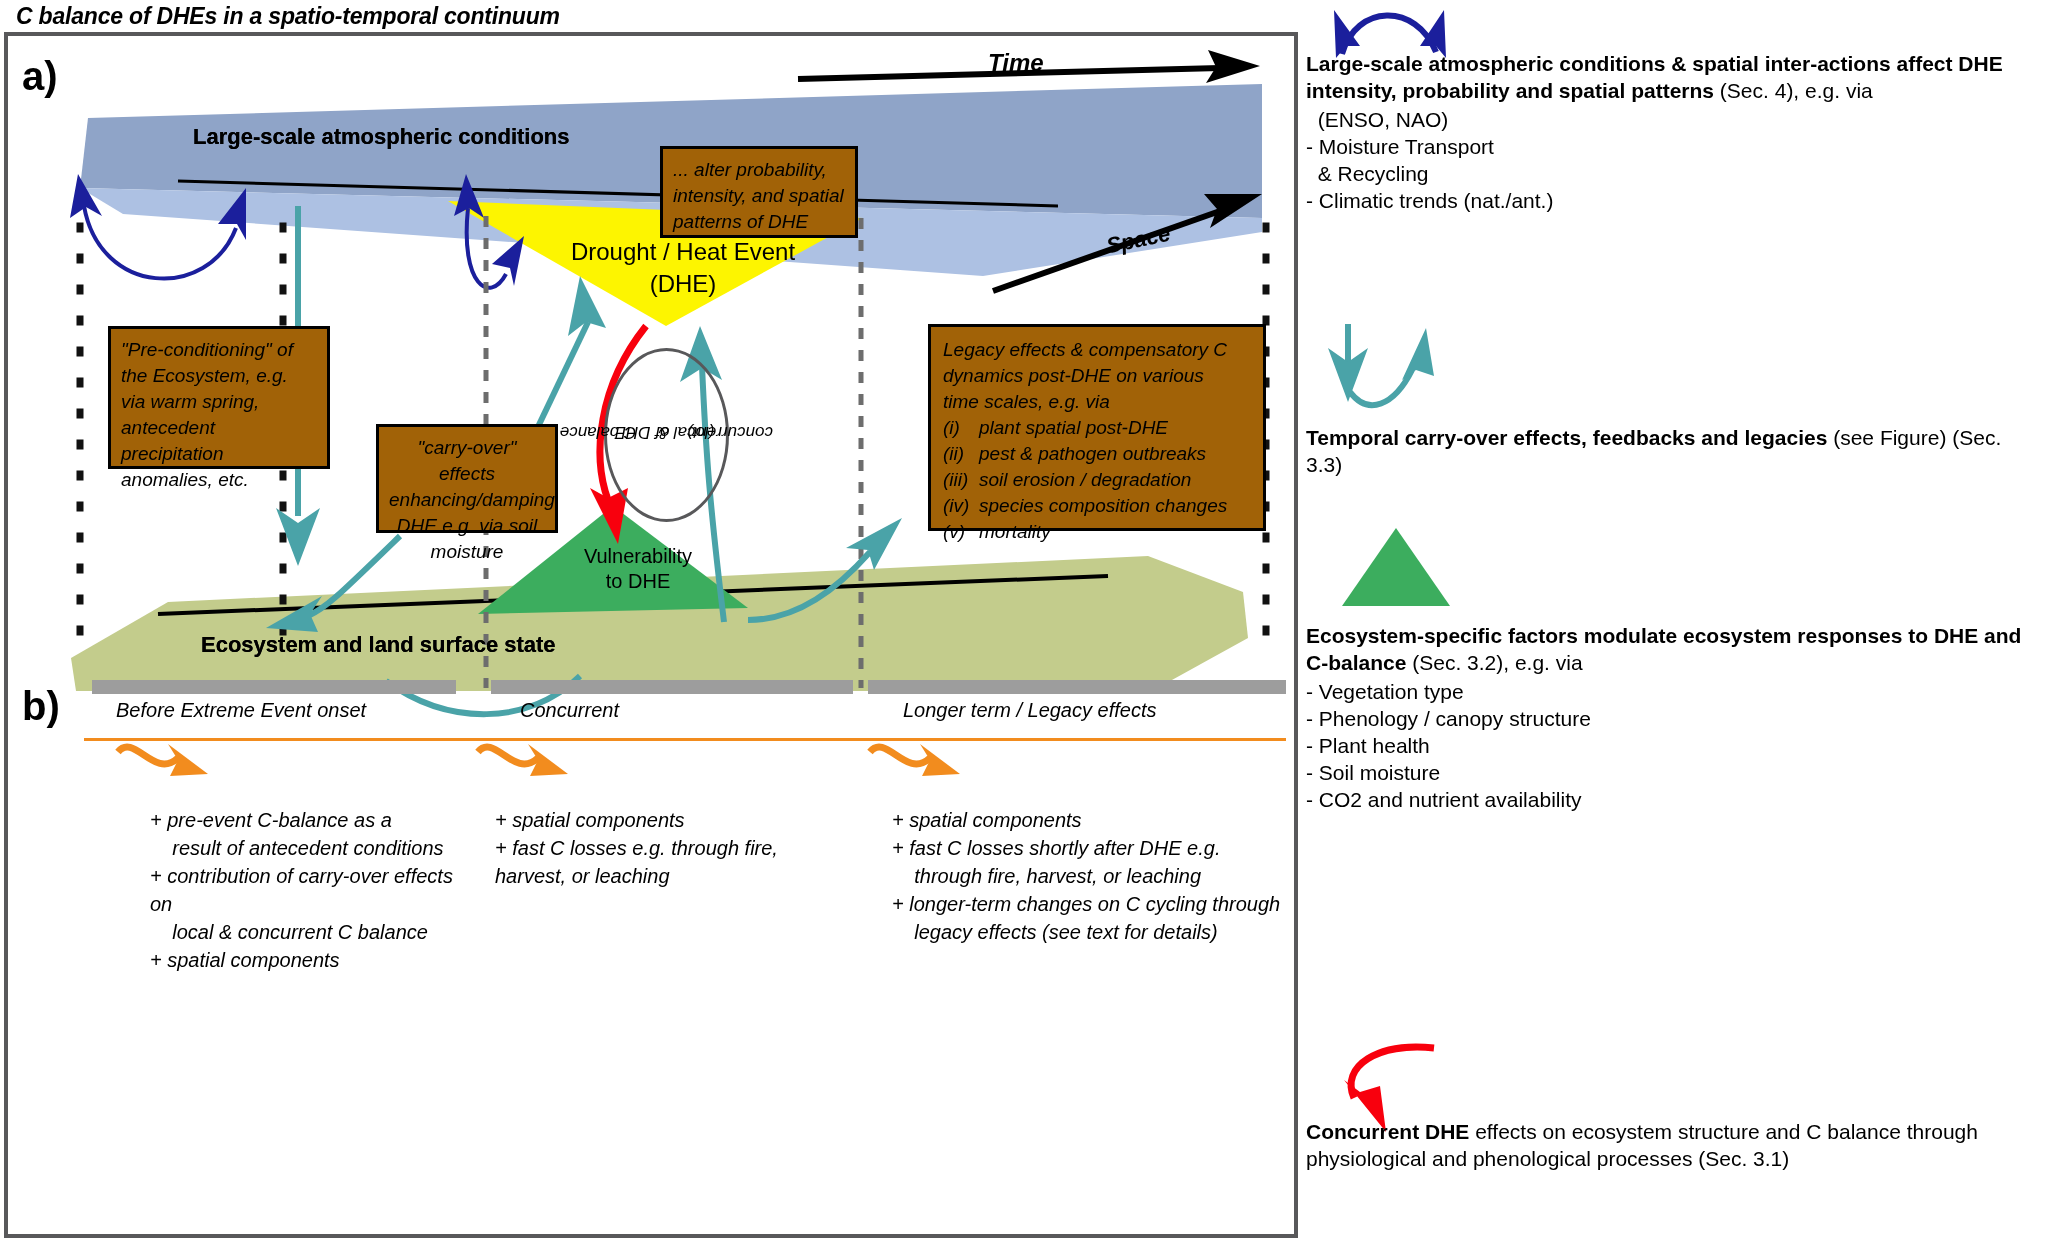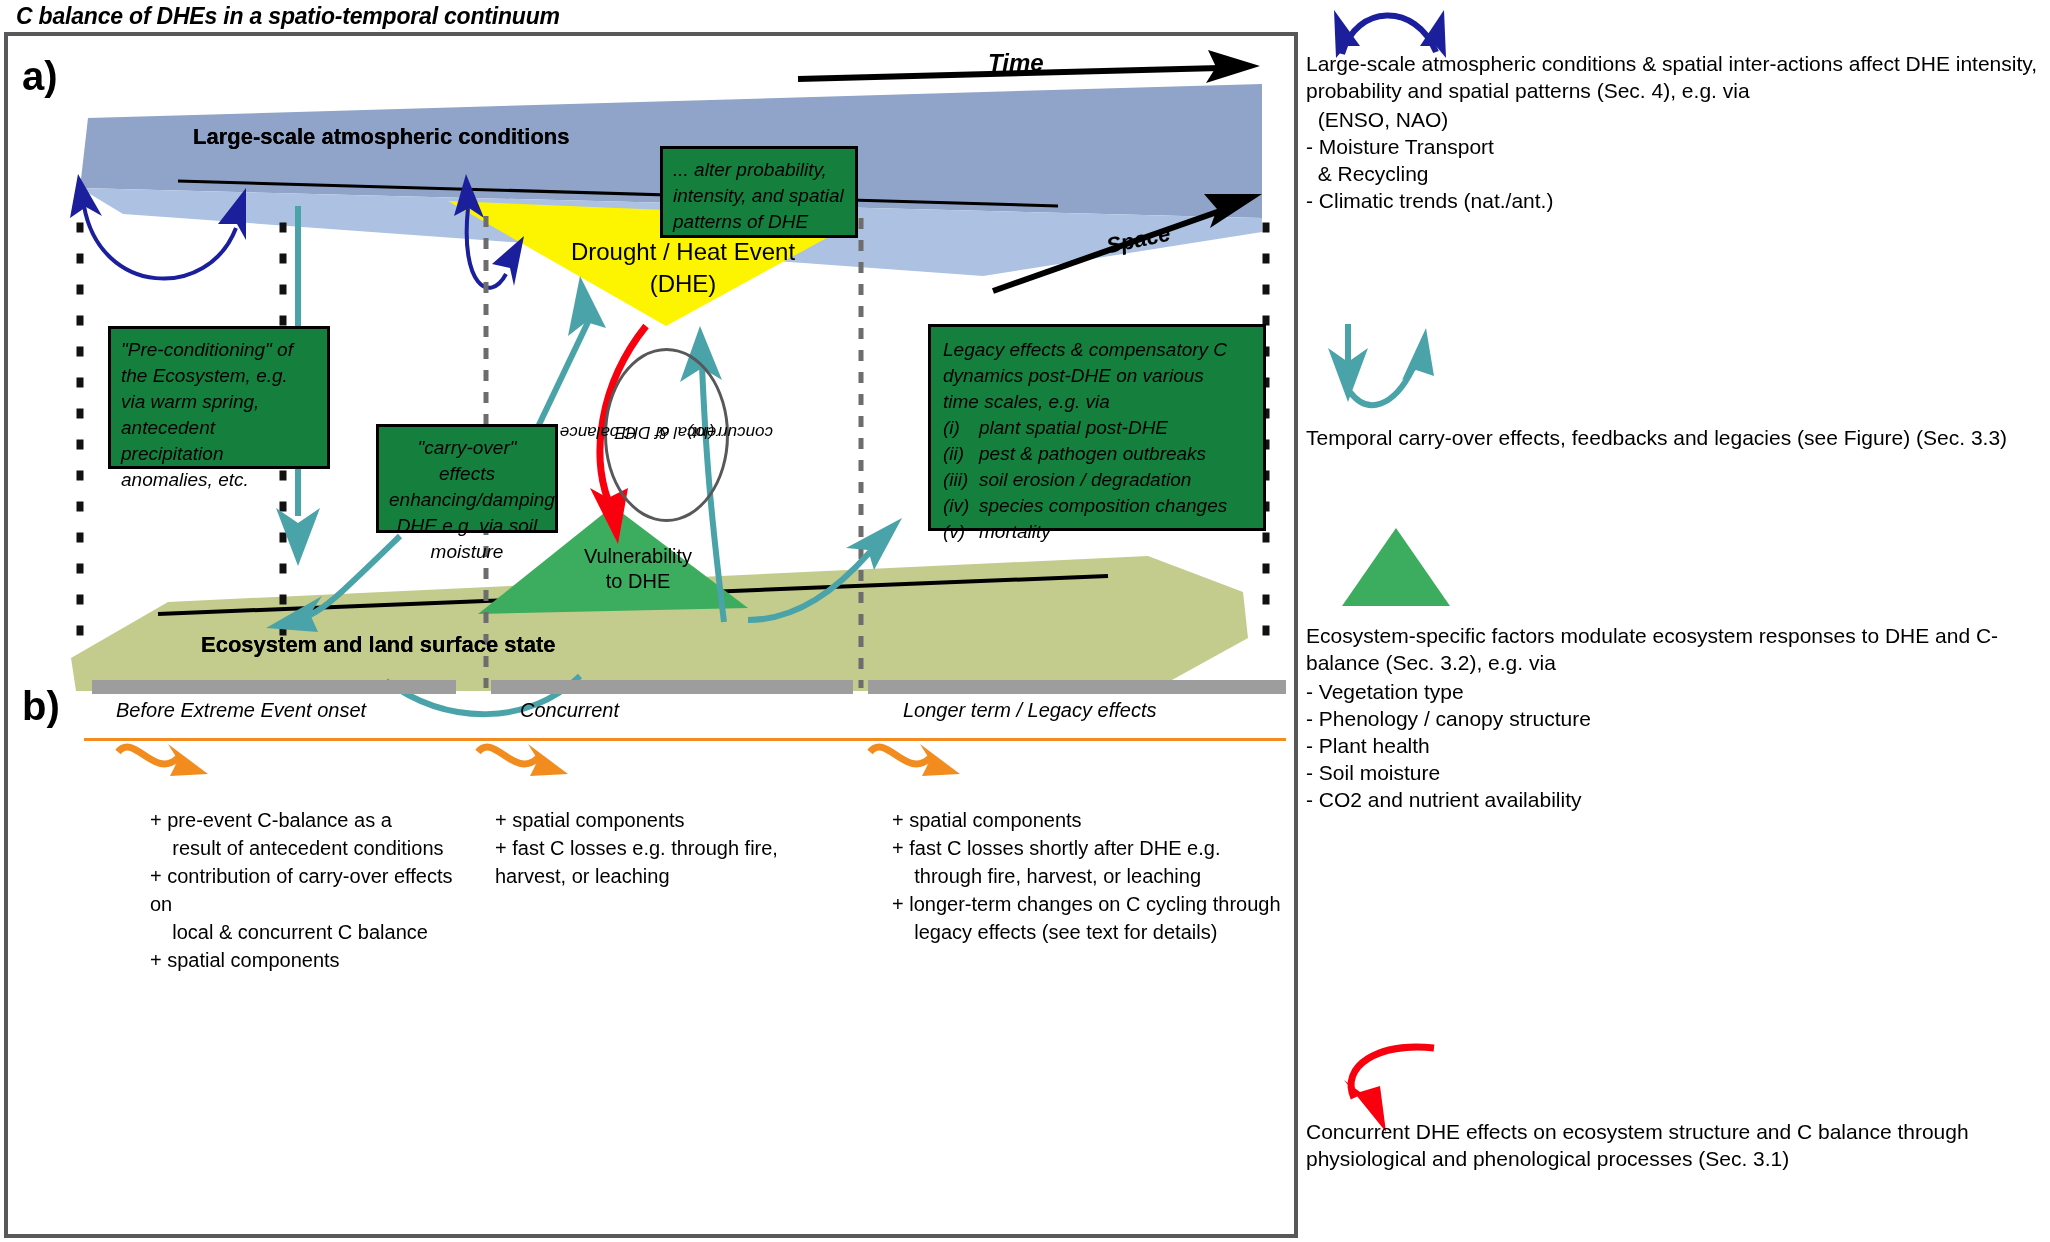--- a/index.html
+++ b/index.html
@@ -35,21 +35,21 @@
     position:absolute;left:530px;top:200px;width:290px;text-align:center;
     font:normal 24px/32px "Liberation Sans",sans-serif;color:#000;
   }
   #vuln-text{
     position:absolute;left:540px;top:508px;width:180px;text-align:center;
     font:normal 20px/25px "Liberation Sans",sans-serif;color:#000;
   }
 
   
   .tbox{
-    position:absolute;background:#15803d;border:3px solid #000;box-sizing:border-box;
+    position:absolute;background:#a16207;border:3px solid #000;box-sizing:border-box;
     font:italic 19px/26px "Liberation Sans",sans-serif;color:#000;padding:8px 10px 8px 10px;
   }
   #box-precond{left:100px;top:290px;width:222px;height:143px;}
   #box-carry{left:368px;top:388px;width:182px;height:109px;text-align:center;}
   #box-alter{left:652px;top:110px;width:198px;height:92px;}
   #box-legacy{left:920px;top:288px;width:338px;height:207px;padding:10px 12px;}
   #box-legacy .ln{white-space:nowrap;}
   #box-legacy .ind{display:flex;}
   #box-legacy .rn{display:inline-block;width:36px;flex:0 0 36px;}
 
@@ -66,29 +66,29 @@
     display:block;transform:rotate(-90deg);white-space:nowrap;
     font:italic 17px/22px "Liberation Sans",sans-serif;color:#000;text-align:center;
   }
   .phase-cap{position:absolute;font:italic 20px/24px "Liberation Sans",sans-serif;color:#000;white-space:nowrap;}
 
   
   #orange-rule{position:absolute;left:76px;top:702px;width:1202px;height:3px;background:#f28c1e;}
 
   
   .bcol{position:absolute;font:normal 20px/28px "Liberation Sans",sans-serif;color:#000;}
-  .bcol div{white-space:pre-wrap;}
+  .bcol div{white-space:pre-wrap;font-style:italic;}
   #bcol1{left:142px;top:770px;width:330px;}
   #bcol2{left:487px;top:770px;width:330px;}
   #bcol3{left:884px;top:770px;width:400px;}
 
   
   .rblock{position:absolute;width:736px;}
   .rtext{font:normal 21px/27px "Liberation Sans",sans-serif;color:#000;}
-  .rtext b{font-weight:normal;}
+  .rtext b{font-weight:bold;}
   .rlist{font:normal 21px/27px "Liberation Sans",sans-serif;color:#000;}
   .rlist div{white-space:pre;}
 
   
   #legend-green-tri{position:absolute;left:36px;top:0;width:0;height:0;
     border-left:54px solid transparent;border-right:54px solid transparent;
     border-bottom:78px solid #3cad5e;}
   svg{display:block;overflow:visible;}
   .abs{position:absolute;left:0;top:0;}
 </style>

